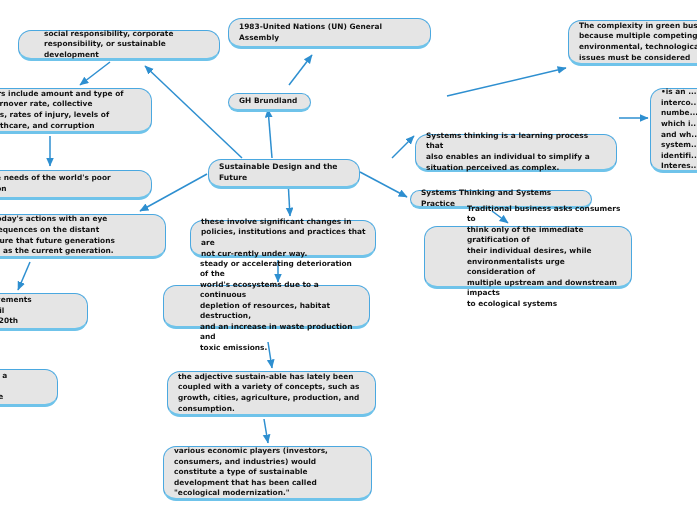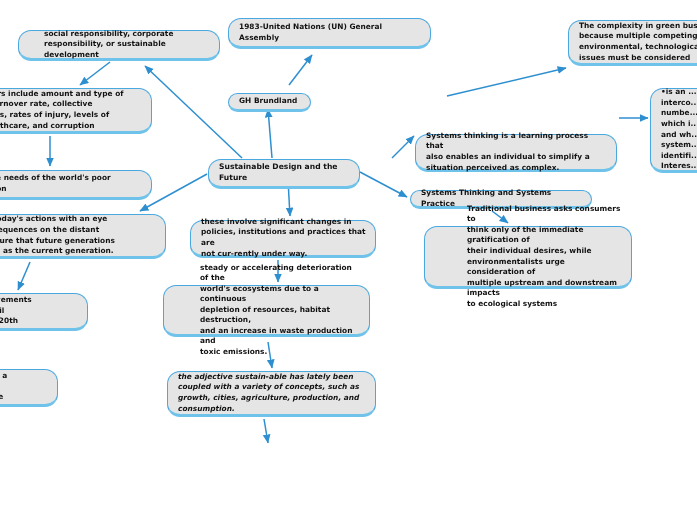--- a/index.html
+++ b/index.html
@@ -148,35 +148,42 @@
 ...and
 ...provide</span>
   </div>
 
   <div class="node" style="left:190px; top:220px; width:186px; height:38px;">
     <span class="txt">these involve significant changes in
 policies, institutions and practices that are
 not cur-rently under way.</span>
   </div>
 
-  <div class="node" style="left:163px; top:285px; width:207px; height:52px;padding-left:36px;">
+  <div class="node" style="left:163px; top:285px; width:207px; height:44px;padding-left:36px;">
     <span class="txt">steady or accelerating deterioration of the
 world's ecosystems due to a continuous
 depletion of resources, habitat destruction,
 and an increase in waste production and
 toxic emissions.</span>
   </div>
 
-  <div class="node" style="left:167px; top:371px; width:209px; height:46px;font-style:italic;">
+  <div class="node" style="left:167px; top:371px; width:209px; height:46px;">
     <span class="txt">the adjective sustain-able has lately been
 coupled with a variety of concepts, such as
 growth, cities, agriculture, production, and
 consumption.</span>
   </div>
 
+  <div class="node" style="left:163px; top:446px; width:209px; height:55px;">
+    <span class="txt">various economic players (investors,
+consumers, and industries) would
+constitute a type of sustainable
+development that has been called
+"ecological modernization."</span>
+  </div>
 
   <div class="node" style="left:415px; top:98px; width:202px; height:38px;margin-top:36px;">
     <span class="txt">Systems thinking is a learning process that
 also enables an individual to simplify a
 situation perceived as complex.</span>
   </div>
 
   <div class="node" style="left:410px; top:190px; width:182px; height:19px;justify-content:center;">
     <span class="txt">Systems Thinking and Systems Practice</span>
   </div>

